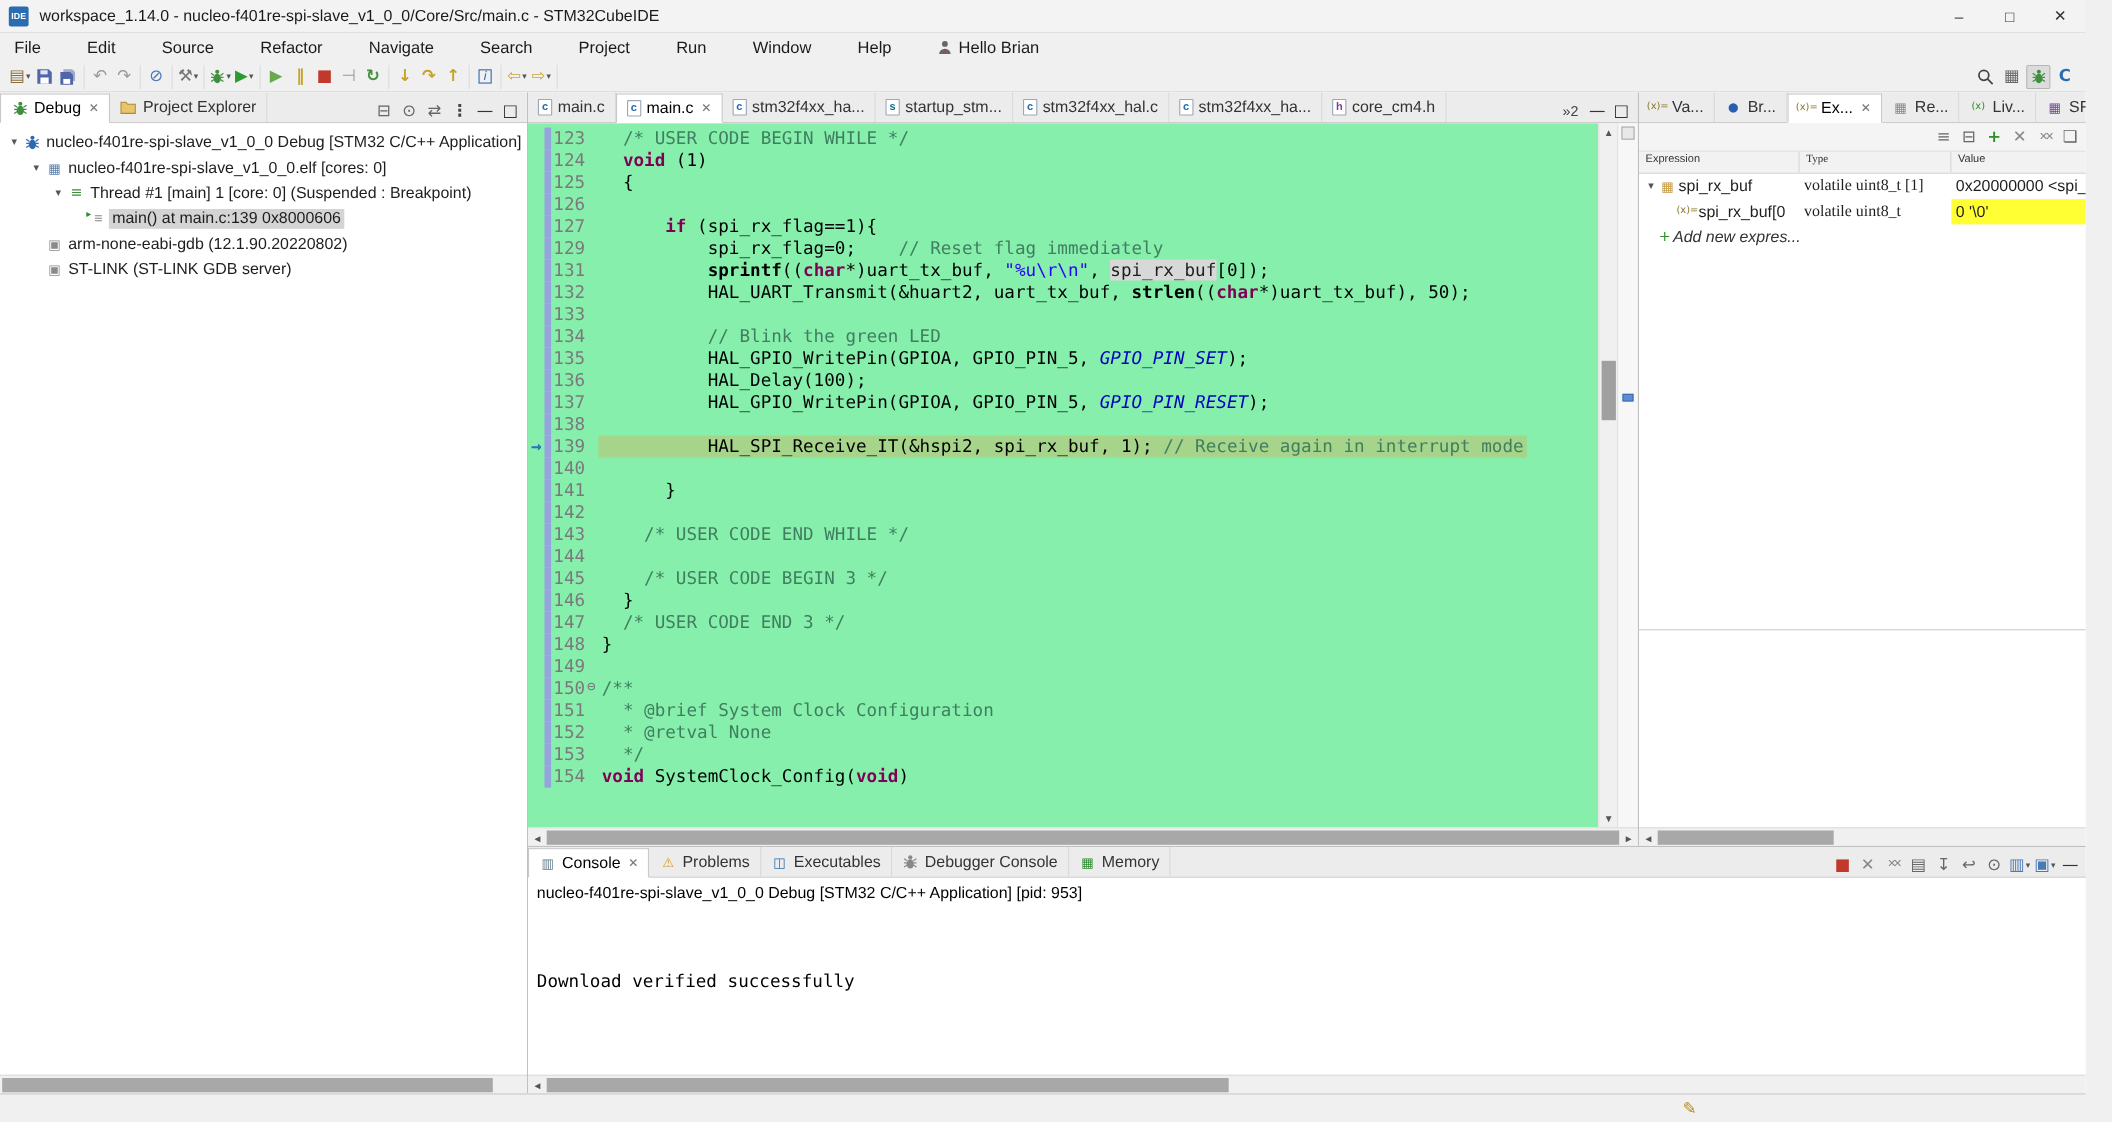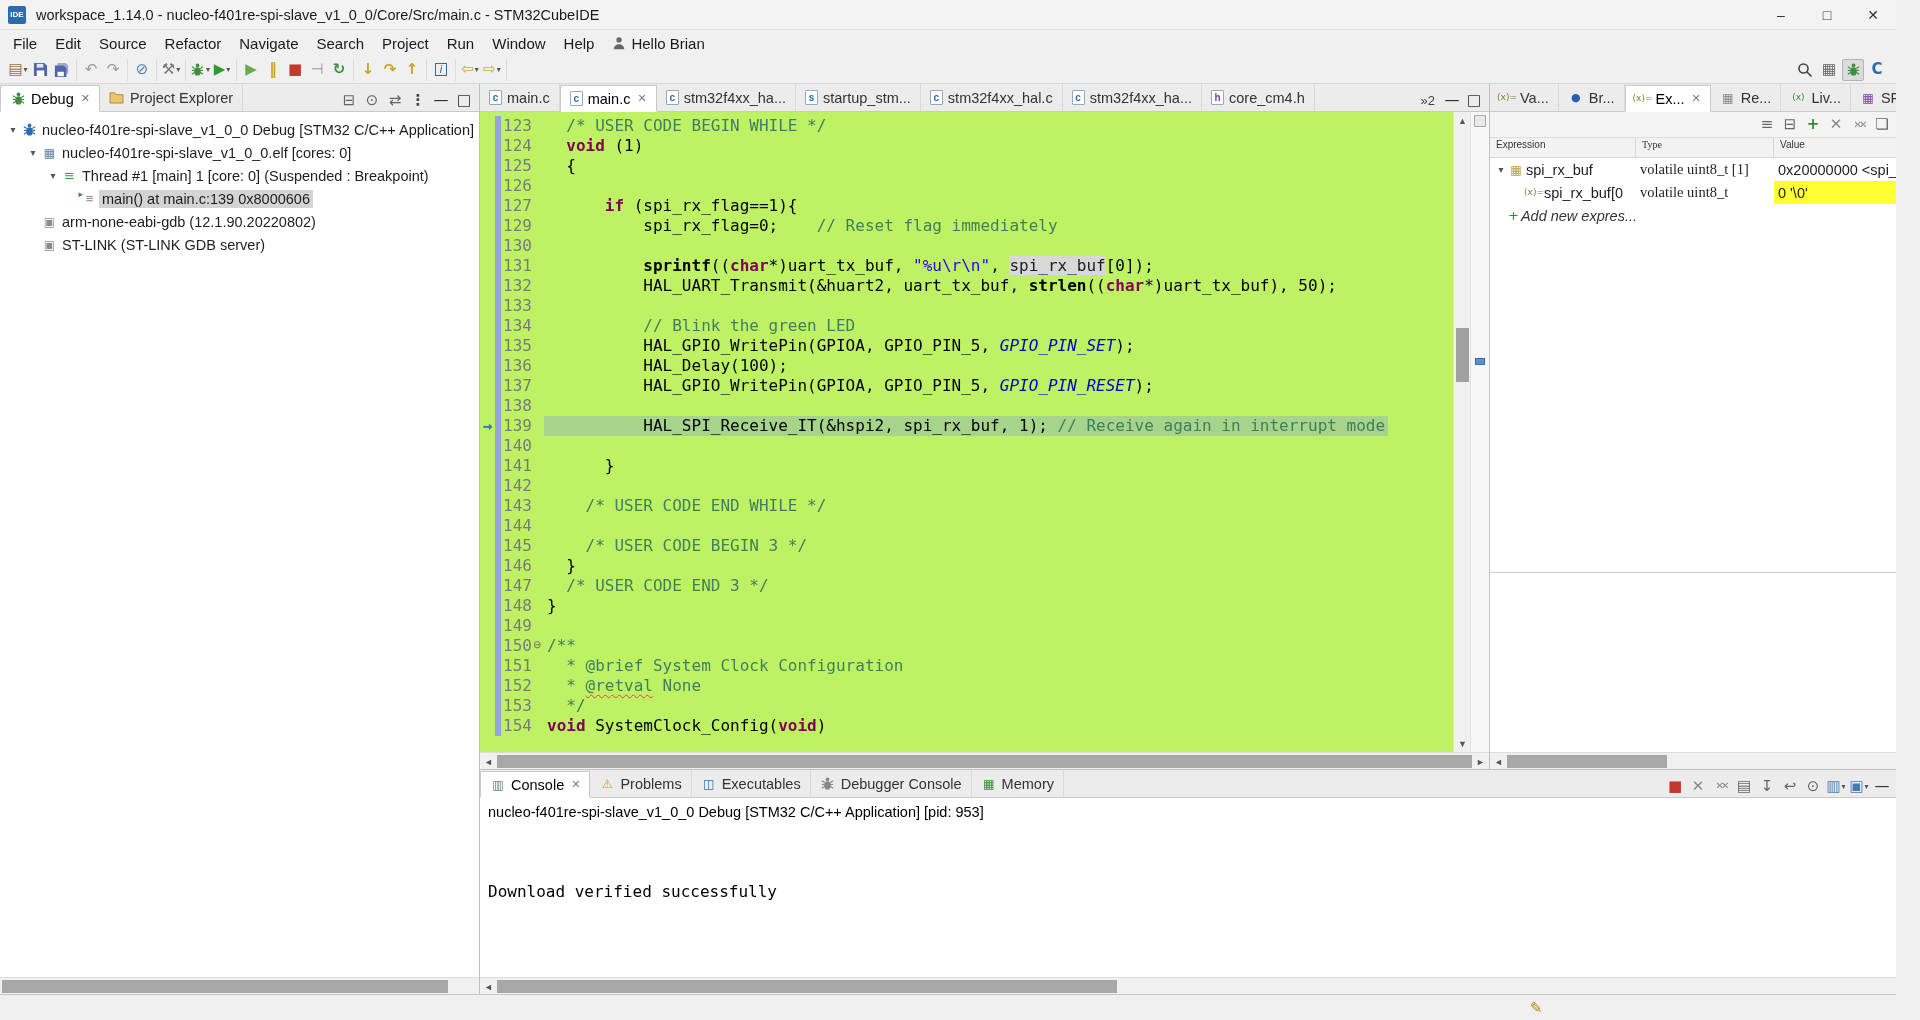--- a/index.html
+++ b/index.html
@@ -8,21 +8,21 @@
 .app{position:relative;width:1896px;height:1020px;background:#f0f0f0;overflow:hidden;}
 
 
 .titlebar{position:absolute;top:0;left:0;right:0;height:30px;background:#f3f3f3;display:flex;align-items:center;border-bottom:1px solid #e0e0e0;}
 .appicon{width:18px;height:18px;margin:0 10px 0 8px;background:#2b6cb0;color:#fff;font-size:8px;font-weight:bold;display:flex;align-items:center;justify-content:center;border-radius:2px;flex:none;}
 .title-text{font-size:14.5px;color:#1a1a1a;white-space:nowrap;}
 .wctrls{margin-left:auto;display:flex;height:100%;}
 .wbtn{width:46px;height:100%;display:flex;align-items:center;justify-content:center;font-size:14px;color:#333;}
 
 
-.menubar{position:absolute;top:30px;left:0;right:0;height:26px;display:flex;align-items:center;padding-left:4px;background:#f0f0f0;}
+.menubar{position:absolute;top:30px;left:0;right:0;height:26px;display:flex;align-items:center;padding-left:4px;background:#f0f0f0;gap:24px;}
 .mitem{padding:3px 9px;font-size:15px;color:#1a1a1a;white-space:nowrap;}
 .muser{display:flex;align-items:center;gap:5px;}
 .toolbar{position:absolute;top:56px;left:0;right:0;height:28px;display:flex;align-items:center;padding-left:4px;background:#f0f0f0;border-bottom:1px solid #d7d7d7;}
 .tgroup{display:flex;align-items:center;padding:0 3px;border-right:1px solid #dcdcdc;height:22px;}
 .tbtn{display:inline-flex;align-items:center;justify-content:center;min-width:22px;height:22px;padding:0 1px;border-radius:2px;position:relative;}
 .tbtn .glyph{font-size:15px;line-height:1;font-family:"DejaVu Sans",sans-serif;}
 .glyph.dbl{letter-spacing:-3px;font-size:10px;}
 .dd{font-size:8px;color:#555;margin-left:1px;}
 .tbtn.pressed{background:#dcdcdc;border:1px solid #b5b5b5;}
 .tbtn.boxed .glyph{border:1px solid #2b6cb0;padding:0 3px;font-size:11px;font-style:italic;}
@@ -63,37 +63,37 @@
 .vscroll .up{position:absolute;top:0;left:0;}
 .vscroll .down{position:absolute;bottom:0;left:0;}
 .vthumb{position:absolute;left:2px;width:13px;background:#a0a0a0;}
 .overview{width:19px;flex:none;background:#f7f7f7;border-left:1px solid #e0e0e0;position:relative;}
 .ov-btn{position:absolute;top:3px;left:3px;width:12px;height:12px;border:1px solid #aaa;background:#e8e8e8;}
 .ov-mark{position:absolute;left:4px;width:10px;height:7px;background:#5b8ed6;border:1px solid #3c6db0;}
 
 
 .editor{position:absolute;left:480px;top:84px;width:1009px;height:685px;background:#fff;display:flex;flex-direction:column;}
 .code-area{flex:1;display:flex;overflow:hidden;}
-.code-scroll{flex:1;overflow:hidden;padding-top:4px;background:#bef264;}
+.code-scroll{flex:1;overflow:hidden;padding-top:4px;background:#86efac;}
 .codeline{display:flex;height:20px;font-family:"DejaVu Sans Mono","Liberation Mono",monospace;font-size:16px;line-height:20px;}
 .g-ann{width:15px;flex:none;text-align:center;}
 .g-ann .ip{color:#2f6fbf;font-weight:bold;font-size:16px;line-height:18px;}
 .g-diff{width:6px;flex:none;background:#97a3dd;}
 .g-num{width:30px;flex:none;color:#7a7a7a;padding-left:2px;}
 .g-fold{width:13px;flex:none;color:#777;font-size:13px;text-align:center;line-height:18px;}
 .ltext{display:inline-block;padding:0 3px;white-space:pre;}
 .cl-cur .ltext{background:var(--current-line,#A6D48A);}
 .tk-p{color:#000;}
 .tk-k{color:var(--keyword,#7F0055);font-weight:bold;}
 .tk-c{color:var(--comment,#3F7F5F);}
 .tk-s{color:var(--string,#2A00FF);}
 .tk-m{color:var(--macro,#0000C0);font-style:italic;}
 .tk-f{font-weight:bold;color:#000;}
 .tk-o{background:#D8D8D8;}
-.tk-cw{color:var(--comment,#3F7F5F);text-decoration:underline;text-decoration-style:wavy;text-decoration-color:#e04545;text-decoration-thickness:1px;text-underline-offset:3px;}
+.tk-cw{color:var(--comment,#3F7F5F);text-decoration-style:wavy;text-decoration-color:#e04545;text-decoration-thickness:1px;text-underline-offset:3px;}
 
 
 .right-panel{position:absolute;left:1489px;top:84px;width:431px;height:685px;background:#fff;border-left:1px solid #c0c0c0;display:flex;flex-direction:column;}
 .rp-toolbar{height:26px;background:#f4f4f4;border-bottom:1px solid #ddd;display:flex;align-items:center;justify-content:flex-end;padding-right:4px;gap:1px;flex:none;}
 .rp-header{display:flex;height:20px;background:#f2f2f2;border-bottom:1px solid #d8d8d8;flex:none;}
 .rp-hcell{font-size:10px;color:#333;padding:1px 6px;border-right:1px solid #d8d8d8;overflow:hidden;white-space:nowrap;}
 .c-expr{width:146px;flex:none;}
 .c-type{width:138px;flex:none;font-family:Liberation Serif, serif;}
 .c-val{flex:1;}
 .rp-body{flex:1;overflow:hidden;}
@@ -497,27 +497,20 @@
           <div class="codeline">
             <span class="g-ann"></span>
             <span class="g-diff"></span>
             <span class="g-num">129</span>
             <span class="g-fold"></span>
             <span class="ltext"><span class="tk-p">          spi_rx_flag=0;    </span><span class="tk-c">// Reset flag immediately</span></span>
           </div>
           <div class="codeline">
             <span class="g-ann"></span>
             <span class="g-diff"></span>
-            <span class="g-num">130</span>
-            <span class="g-fold"></span>
-            <span class="ltext"></span>
-          </div>
-          <div class="codeline">
-            <span class="g-ann"></span>
-            <span class="g-diff"></span>
             <span class="g-num">131</span>
             <span class="g-fold"></span>
             <span class="ltext"><span class="tk-p">          </span><span class="tk-f">sprintf</span><span class="tk-p">((</span><span class="tk-k">char</span><span class="tk-p">*)uart_tx_buf, </span><span class="tk-s">"%u\r\n"</span><span class="tk-p">, </span><span class="tk-o">spi_rx_buf</span><span class="tk-p">[0]);</span></span>
           </div>
           <div class="codeline">
             <span class="g-ann"></span>
             <span class="g-diff"></span>
             <span class="g-num">132</span>
             <span class="g-fold"></span>
             <span class="ltext"><span class="tk-p">          HAL_UART_Transmit(&amp;huart2, uart_tx_buf, </span><span class="tk-f">strlen</span><span class="tk-p">((</span><span class="tk-k">char</span><span class="tk-p">*)uart_tx_buf), 50);</span></span>

